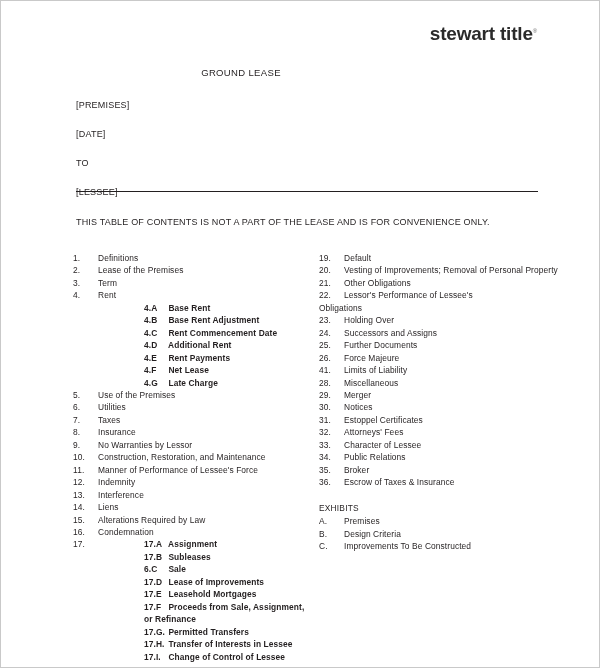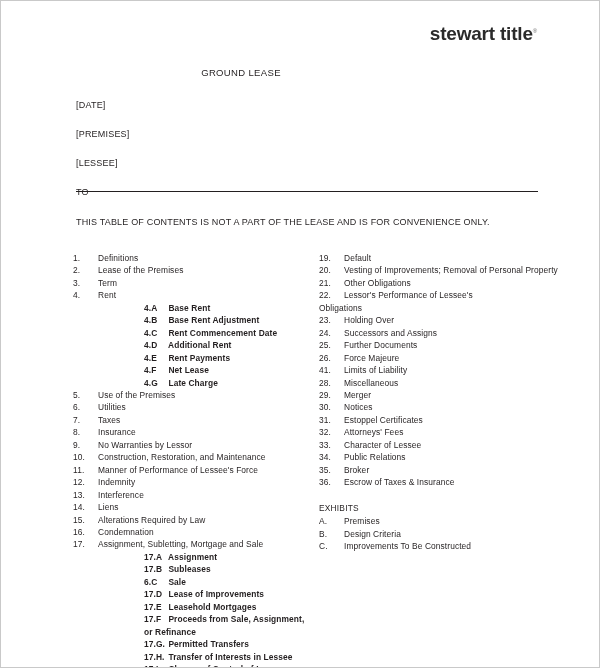--- a/index.html
+++ b/index.html
@@ -168,24 +168,24 @@
 
 <div class="page">
 
   <div class="logo">
     <span>stewart title</span><span class="tm">®</span>
   </div>
 
   <div class="doc-title">GROUND LEASE</div>
 
   <div class="party-block">
+    <div class="party-line">[PREMISES]</div>
     <div class="party-line">[DATE]</div>
-    <div class="party-line">[PREMISES]</div>
+    <div class="party-line">TO</div>
     <div class="party-line">[LESSEE]</div>
-    <div class="party-line">TO</div>
   </div>
 
   <div class="rule"></div>
 
   <div class="notice">THIS TABLE OF CONTENTS IS NOT A PART OF THE LEASE AND IS FOR CONVENIENCE ONLY.</div>
 
   <div class="toc">
     <div class="col col-left" id="col-left">
         <div class="entry">
           <span class="num">1.</span>
@@ -253,21 +253,20 @@
         <div class="entry">
           <span class="num">15.</span>
           <span class="txt">Alterations Required by Law</span>
         </div>
         <div class="entry">
           <span class="num">16.</span>
           <span class="txt">Condemnation</span>
         </div>
         <div class="entry">
           <span class="num">17.</span>
-          <span class="txt">Assignment, Subletting, Mortgage and Sale</span>
         </div>
         <div class="sub"><span class="sublabel">17.A</span><span> Assignment</span></div>
         <div class="sub"><span class="sublabel">17.B</span><span> Subleases</span></div>
         <div class="sub"><span class="sublabel">6.C</span><span> Sale</span></div>
         <div class="sub"><span class="sublabel">17.D</span><span> Lease of Improvements</span></div>
         <div class="sub"><span class="sublabel">17.E</span><span> Leasehold Mortgages</span></div>
         <div class="sub"><span class="sublabel">17.F</span><span> Proceeds from Sale, Assignment,</span><span class="wrapline">or    Refinance</span></div>
         <div class="sub"><span class="sublabel">17.G.</span><span> Permitted Transfers</span></div>
         <div class="sub"><span class="sublabel">17.H.</span><span> Transfer of Interests in Lessee</span></div>
         <div class="sub"><span class="sublabel">17.I.</span><span> Change of Control of Lessee</span></div>

